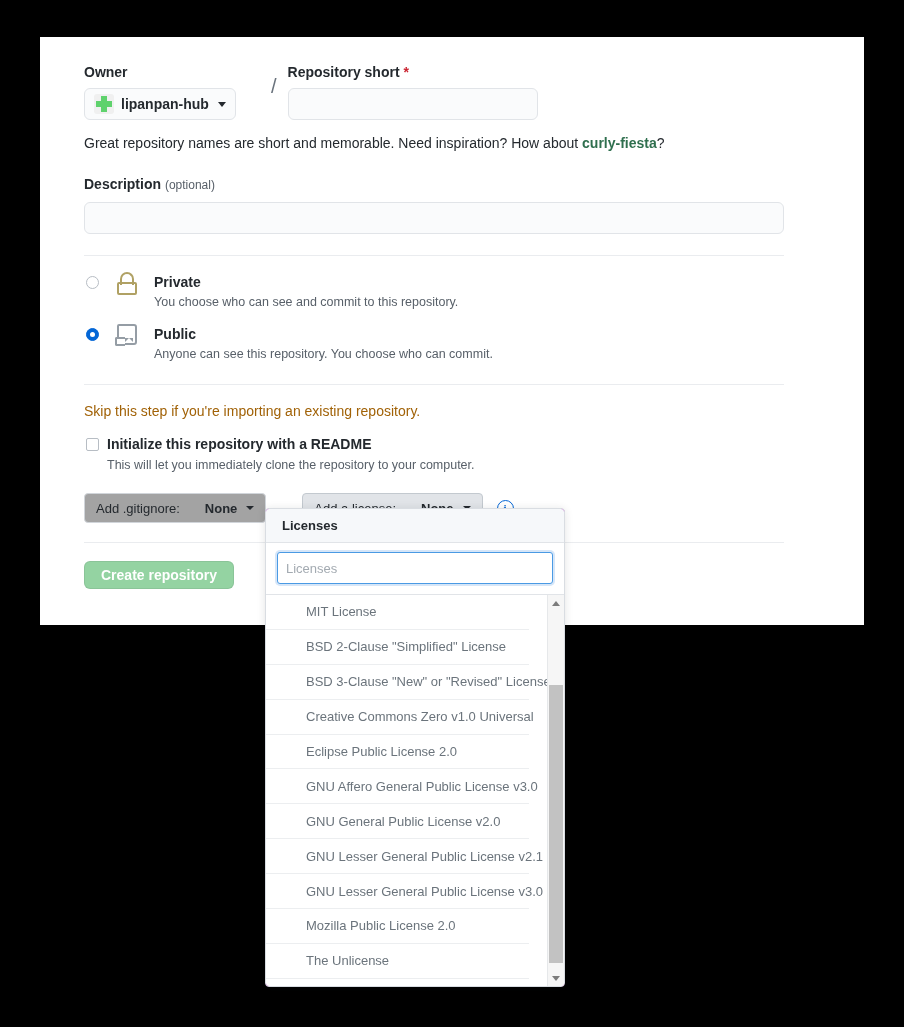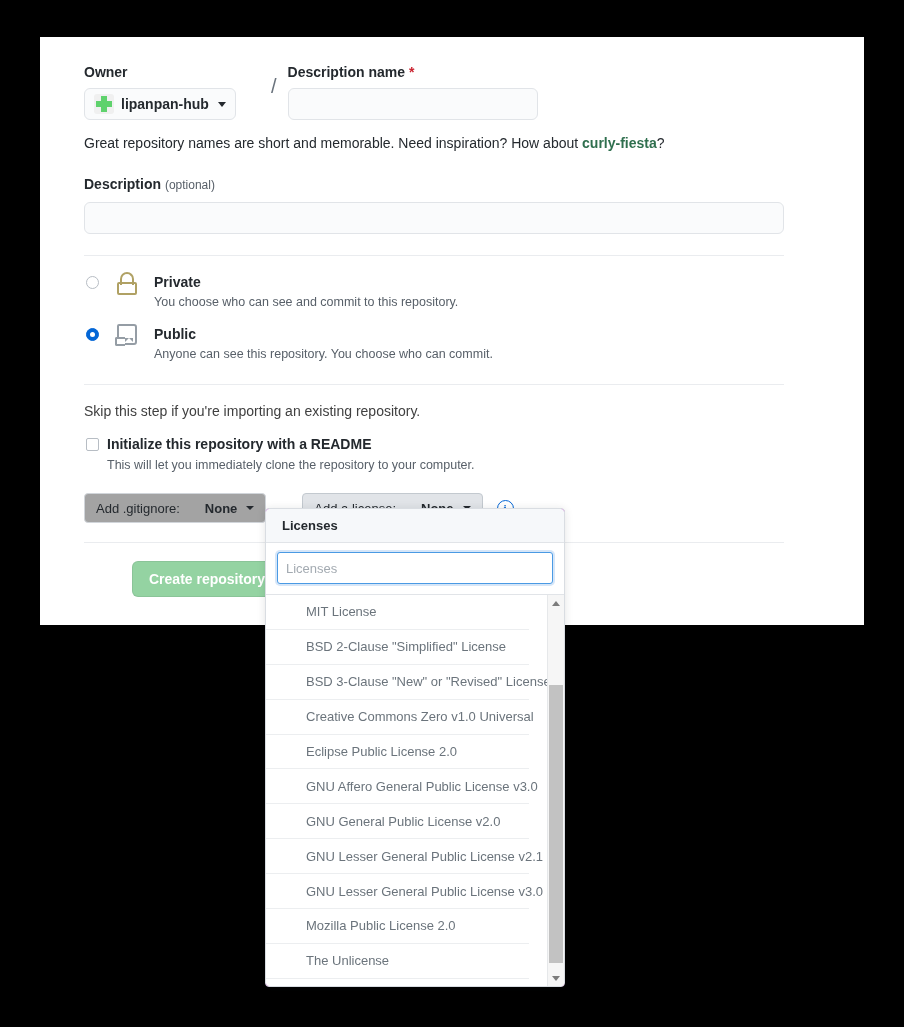--- a/index.html
+++ b/index.html
@@ -247,21 +247,21 @@
     font-size: 12.5px;
     color: #586069;
     line-height: 18px;
     margin-top: 1px;
   }
 
   
   .init-note {
     margin-top: 18px;
     font-size: 14px;
-    color: #404040;
+    color: #a16207;
   }
   .init-check-row {
     display: flex;
     align-items: flex-start;
     margin-top: 16px;
     cursor: pointer;
   }
   .checkbox {
     width: 13px; height: 13px;
     flex: none;
@@ -334,31 +334,30 @@
 
   .divider2 {
     border: 0;
     border-top: 1px solid #eaecef;
     margin: 19px 0 0 0;
     width: 700px;
   }
 
   .create-btn {
     margin-top: 18px;
-    height: 36px;
+    height: 28px;
     padding: 0 16px;
     background: #94d3a2;
     border: 1px solid rgba(27,31,35,0.08);
     border-radius: 6px;
     color: #ffffff;
     font-size: 14px;
     font-weight: bold;
     font-family: "Liberation Sans", sans-serif;
     cursor: default;
-    margin-left: 48px;
   }
 
   
   .license-panel {
     position: absolute;
     left: 265px;
     top: 508px;
     width: 300px;
     height: 479px;
     background: #a21caf;
@@ -482,21 +481,21 @@
           <span class="avatar"></span>
           <span>lipanpan-hub</span>
           <span class="caret"></span>
         </div>
       </div>
 
       <div class="slash">/</div>
 
       <div class="name-col">
         <div class="field-label">
-          <span>Description name</span>
+          <span>Repository short</span>
           <span class="req">*</span>
         </div>
         <input class="text-input name-input" type="text" placeholder="" style="">
       </div>
     </div>
 
     
     <div class="hint">
       <span>Great repository names are short and memorable. Need inspiration? How about </span><span class="suggest">curly-fiesta</span><span>?</span>
     </div>

